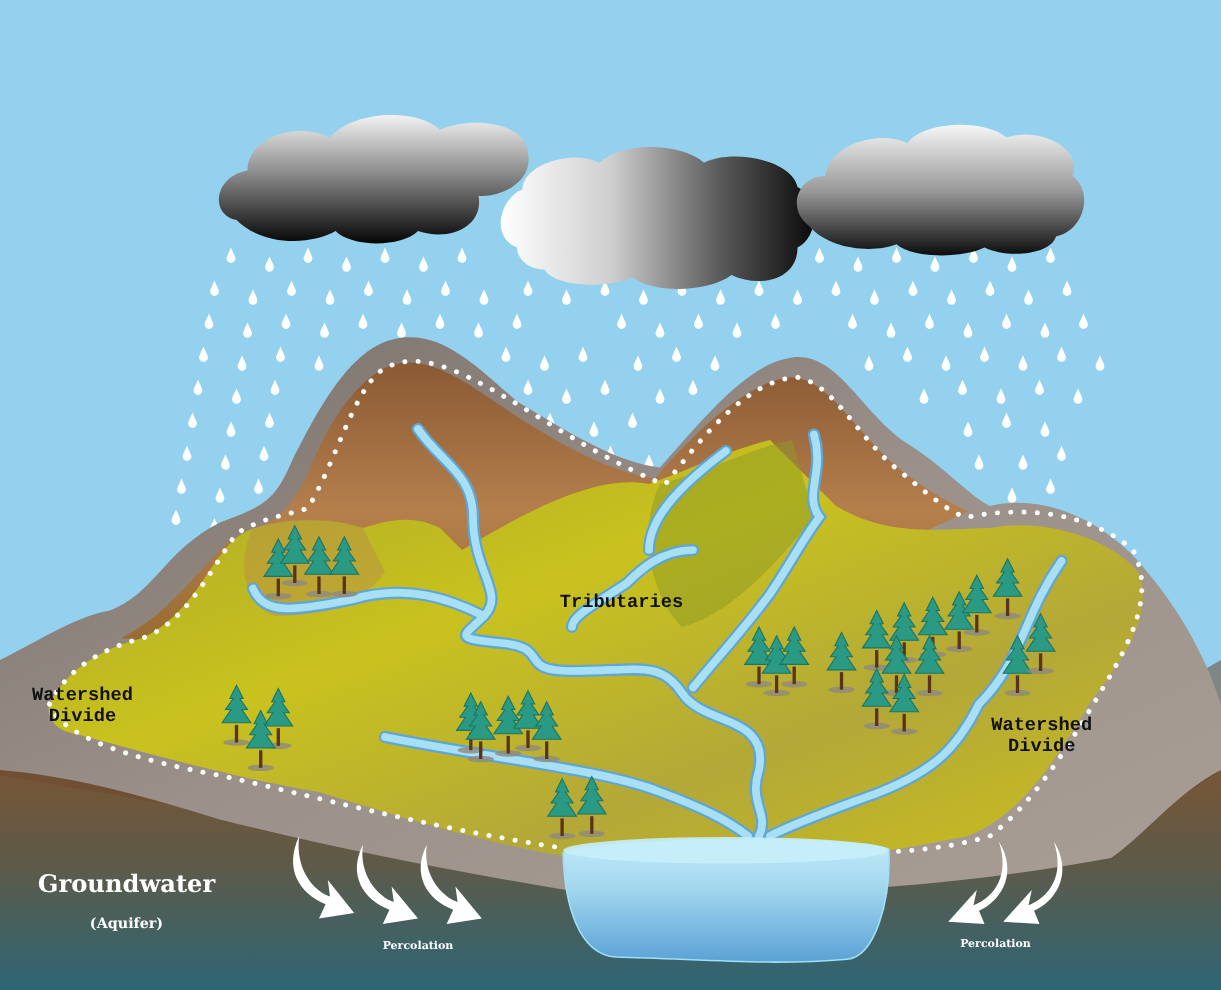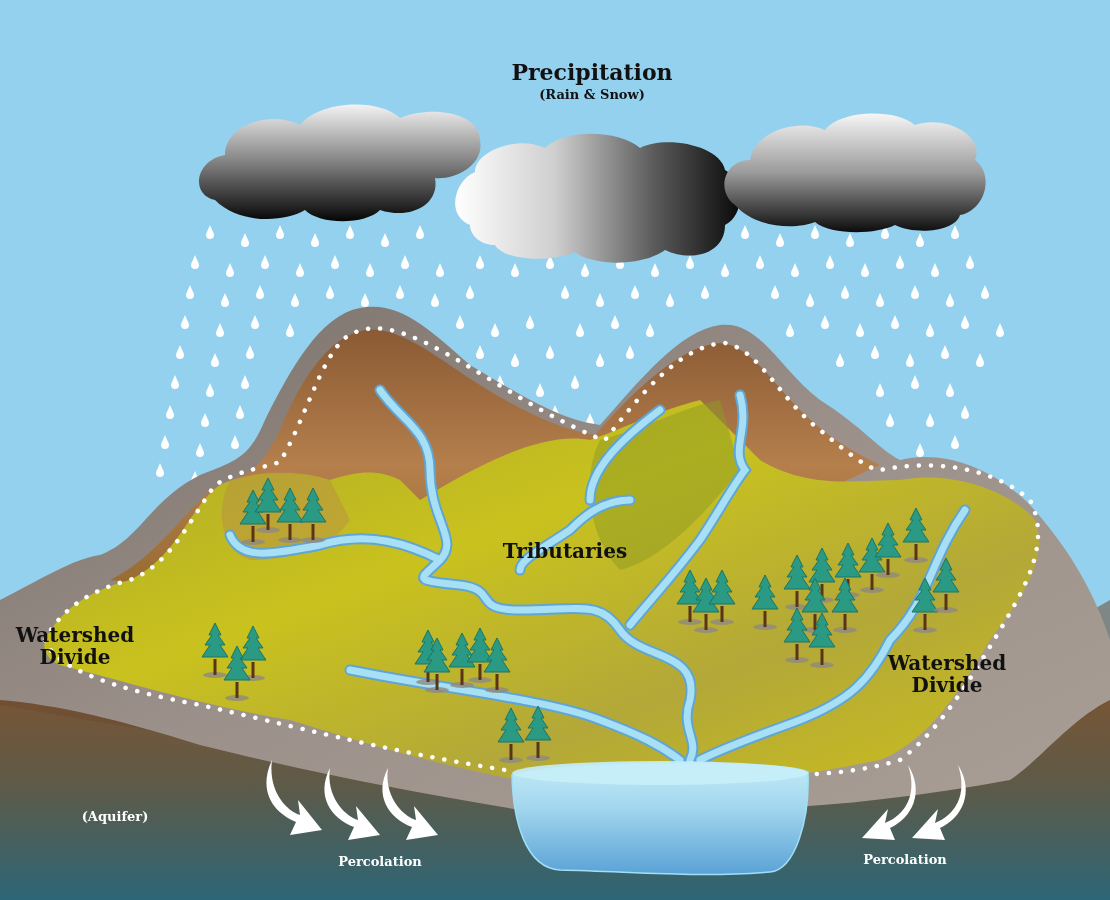--- a/index.html
+++ b/index.html
@@ -4,22 +4,22 @@
 <style>
   html, body { margin: 0; padding: 0; }
   body { width: 1110px; height: 900px; overflow: hidden; background: #93d1ee; }
   #scene { position: relative; width: 1110px; height: 900px; }
   #art { position: absolute; left: 0; top: 0; }
   .label { position: absolute; font-family: "DejaVu Serif", "Liberation Serif", serif; font-weight: bold; text-align: center; line-height: 1.1; white-space: nowrap; }
   .dark { color: #111; }
   .light { color: #fff; }
   .title { font-size: 22px; }
   .sub { font-size: 13px; font-weight: bold; }
-  .big { font-size: 20px; }
-  .small { font-size: 13px; }
+  .big { font-size: 17px; font-family: Liberation Mono, monospace; }
+  .small { font-size: 10px; }
 </style>
 </head>
 <body>
 
 <div id="scene">
 <svg id="art" width="1110" height="900" viewBox="0 0 1110 900">
   <defs>
     <linearGradient id="ground" x1="0" y1="0" x2="0" y2="1">
       <stop offset="0" stop-color="#7a5534"></stop>
       <stop offset="0.45" stop-color="#5e5a48"></stop>
@@ -269,36 +269,33 @@
     <path d="M272,760 C268,790 285,810 300,815 L298,800 L322,830 L290,835 L296,822 C272,812 258,790 272,760 Z"></path>
     <path d="M330,768 C326,795 343,815 358,820 L356,806 L380,835 L348,840 L354,827 C330,818 316,795 330,768 Z"></path>
     <path d="M388,768 C384,795 401,815 416,820 L414,806 L438,835 L406,840 L412,827 C388,818 374,795 388,768 Z"></path>
   </g>
   <g fill="#ffffff">
     <path d="M908,765 C918,795 905,815 885,823 L888,809 L862,838 L895,840 L890,828 C912,818 925,792 908,765 Z"></path>
     <path d="M958,765 C968,795 955,815 935,823 L938,809 L912,838 L945,840 L940,828 C962,818 975,792 958,765 Z"></path>
   </g>
 </svg>
 
-  <div class="label dark" style="left:492px; top:60px; width:200px;">
-    <div class="title">Precipitation</div>
-    <div class="sub" style="margin-top:4px;">(Rain &amp; Snow)</div>
-  </div>
 
   <div class="label dark big" style="left:490px; top:540px; width:150px;">Tributaries</div>
 
   <div class="label dark big" style="left:10px; top:624px; width:130px;">
     <div>Watershed</div>
     <div>Divide</div>
   </div>
 
   <div class="label dark big" style="left:882px; top:652px; width:130px;">
     <div>Watershed</div>
     <div>Divide</div>
   </div>
 
   <div class="label light" style="left:30px; top:792px; width:170px;">
+    <div class="title">Groundwater</div>
     <div class="sub" style="margin-top:18px;">(Aquifer)</div>
   </div>
 
   <div class="label light small" style="left:320px; top:855px; width:120px;">Percolation</div>
   <div class="label light small" style="left:845px; top:853px; width:120px;">Percolation</div>
 </div>
 
 </body></html>

